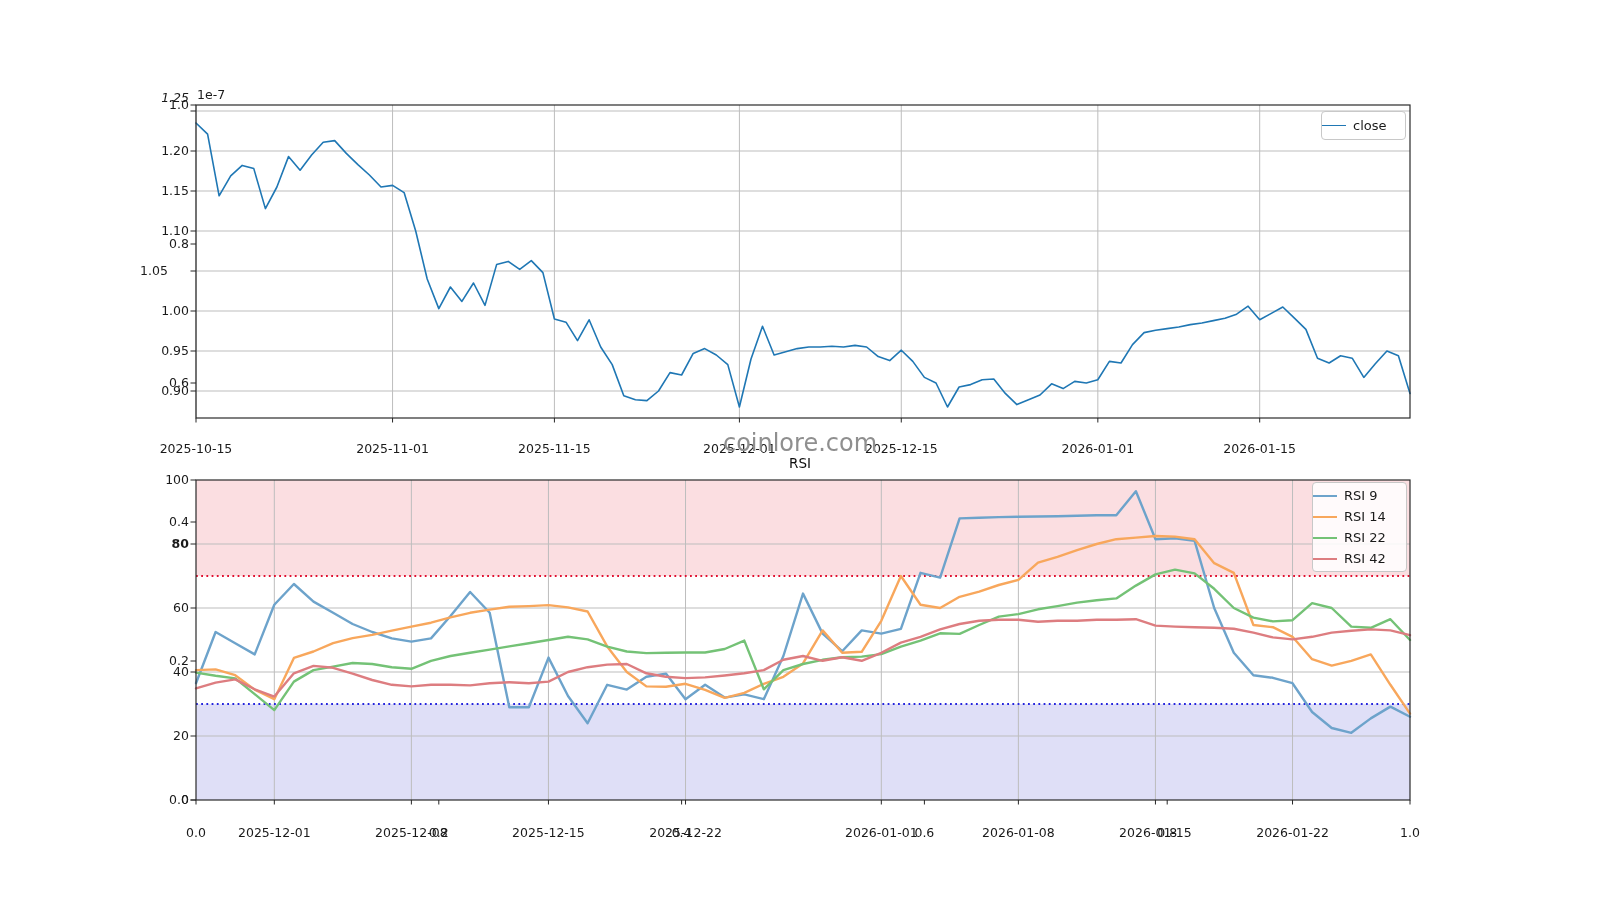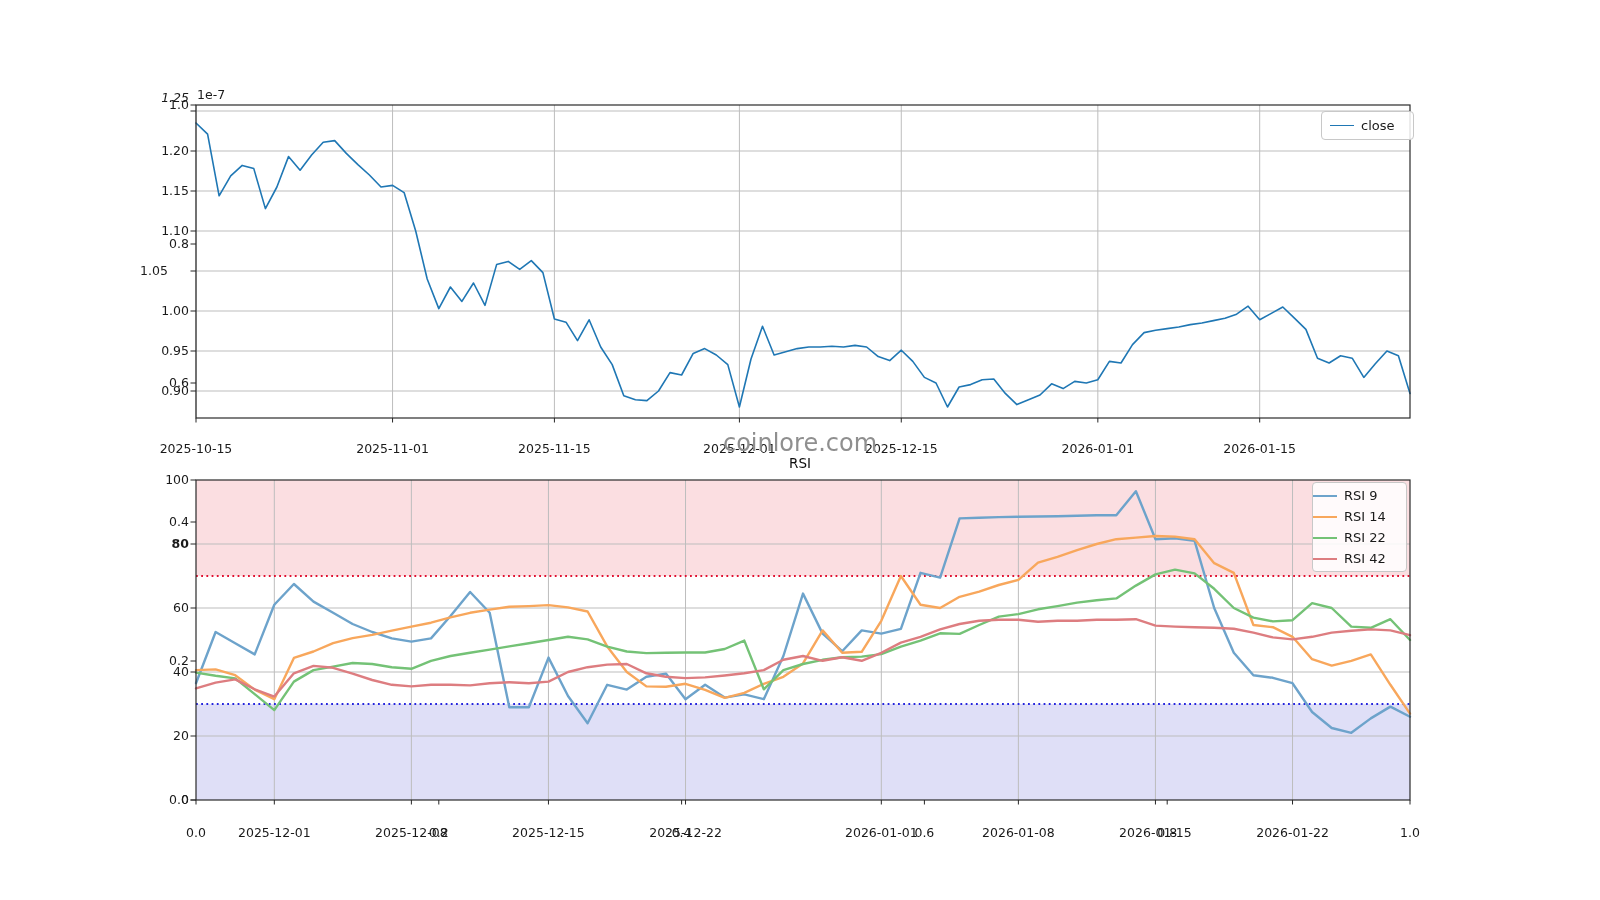--- a/index.html
+++ b/index.html
@@ -9,21 +9,21 @@
   .ticklab{position:absolute;font-size:12.5px;line-height:16px;height:16px;color:#1a1a1a;white-space:nowrap;}
   .ylab{width:70px;text-align:right;}
   .xlab{width:110px;text-align:center;margin-top:18px;}
   .offset-label{position:absolute;left:197px;top:87px;font-size:12.5px;}
   .watermark{position:absolute;left:600px;top:429px;width:400px;text-align:center;
              font-size:24px;color:#8f8f8f;}
   .rsi-title{position:absolute;left:700px;top:455px;width:200px;text-align:center;
              font-size:13.5px;color:#0d0d0d;}
   .legend{position:absolute;background:rgba(255,255,255,.85);border:1px solid #c8c8c8;
           border-radius:4px;display:flex;flex-direction:column;justify-content:center;}
-  .legend-top{left:1321px;top:111px;width:83px;height:27px;padding-left:8px;}
+  .legend-top{left:1321px;top:111px;width:83px;height:27px;}
   .legend-rsi{left:1312px;top:482px;width:93px;height:88px;padding-left:0;gap:1px;}
   .legend-row{display:flex;align-items:center;gap:7px;height:20px;}
   .legend-sample{width:24px;height:0;border-top:2.2px solid #000;flex:0 0 auto;}
   .legend-label{font-size:13px;}
 </style>
 </head>
 <body>
 
 <div class="canvas">
   <svg id="plot-svg" width="1600" height="900">

